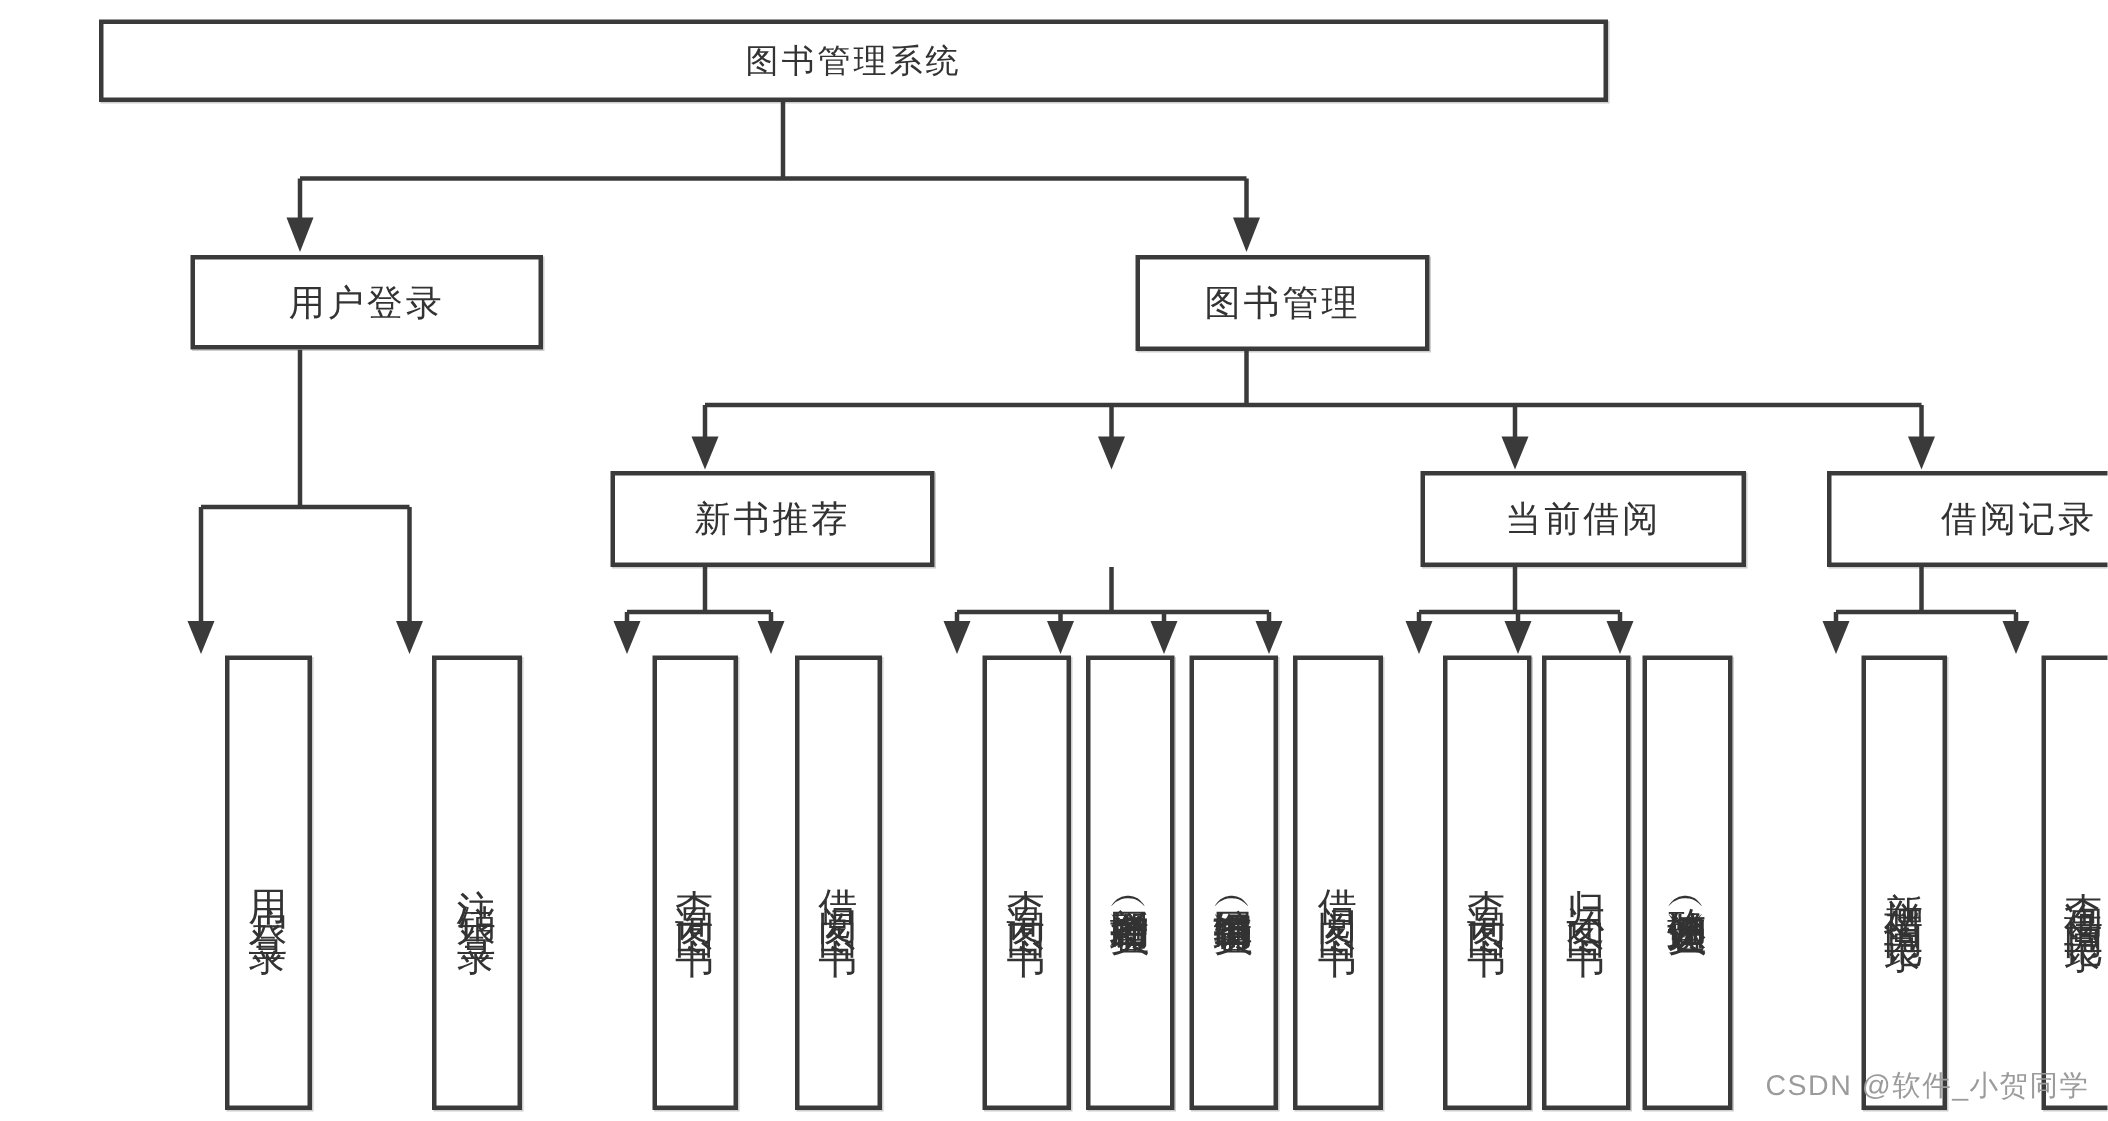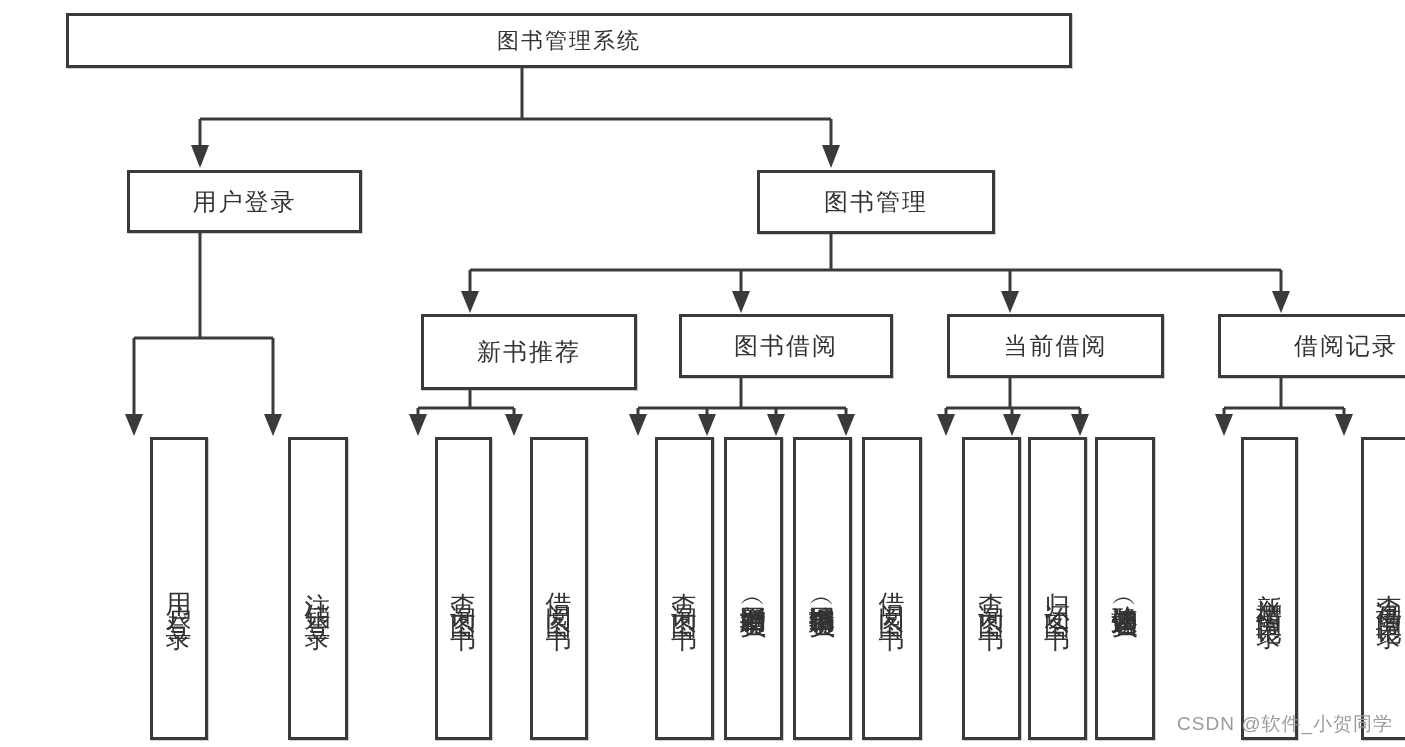--- a/index.html
+++ b/index.html
@@ -124,29 +124,26 @@
     </g>
   </svg>
 
   <div class="box root" style="left:21px; top:13px; width:1006px; height:55px;">
     <span>图书管理系统</span>
   </div>
 
   <div class="box lvl" style="left:82px; top:170px; width:235px; height:63px;">
     <span>用户登录</span>
   </div>
-  <div class="box lvl" style="left:712px; top:170px; width:238px; height:64px;">
+  <div class="box lvl" style="left:712px; top:170px; width:196px; height:64px;">
     <span>图书管理</span>
   </div>
 
-  <div class="box lvl" style="left:376px; top:314px; width:216px; height:76px;">
+  <div class="box lvl" style="left:362px; top:314px; width:216px; height:64px;">
     <span>新书推荐</span>
-  </div>
-  <div class="box lvl" style="left:634px; top:314px; width:214px; height:64px;">
-    <span>图书借阅</span>
   </div>
   <div class="box lvl" style="left:902px; top:314px; width:217px; height:64px;">
     <span>当前借阅</span>
   </div>
   <div class="box lvl" style="left:1173px; top:314px; width:216px; height:64px;padding-left:40px;">
     <span>借阅记录</span>
   </div>
 
   <div class="box leaf" style="left:105px; top:437px; width:58px; height:303px;">
     <span class="v-label ls-wide">用户登录</span>

